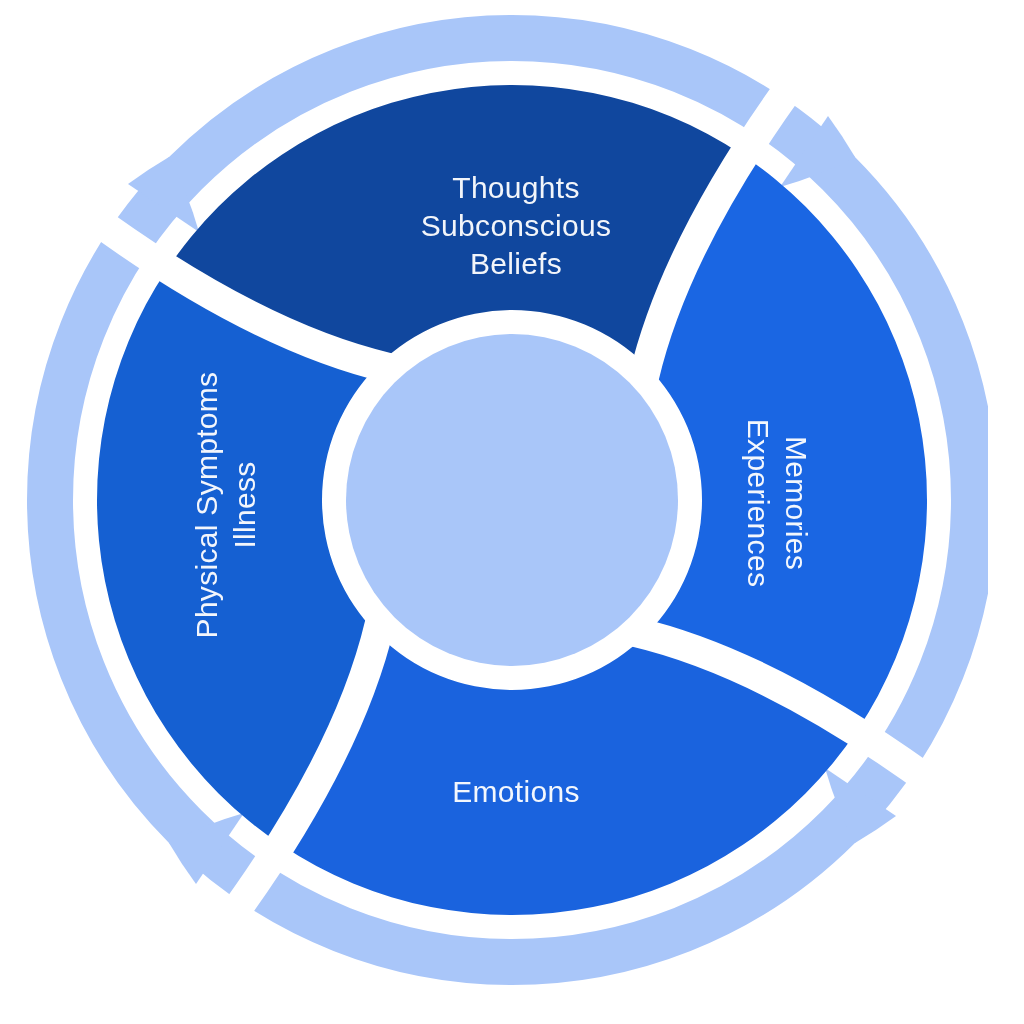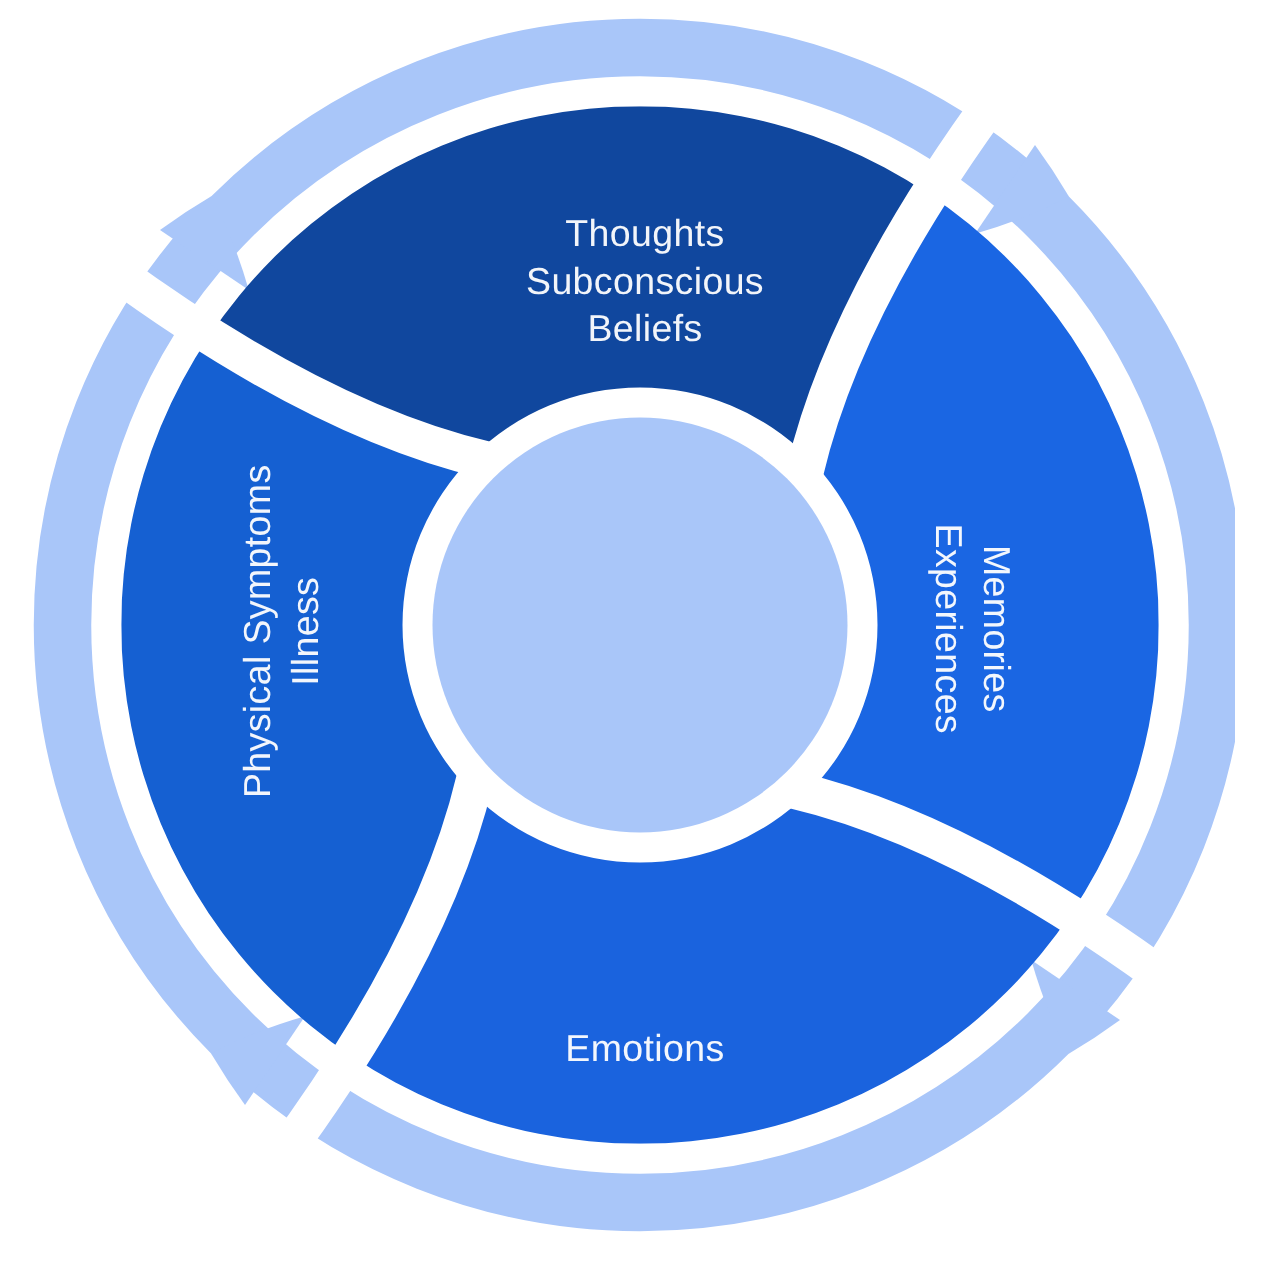--- a/index.html
+++ b/index.html
@@ -10,21 +10,21 @@
   }
   .stage svg{position:absolute;left:0;top:0;}
   .label{
     position:absolute;
     font-size:30px;line-height:38px;font-weight:400;
     text-align:center;color:#ffffff;opacity:.95;
     letter-spacing:.3px;white-space:nowrap;
   }
   .label-top{left:516px;top:226px;transform:translate(-50%,-50%);}
   .label-right{left:777px;top:503px;transform:translate(-50%,-50%) rotate(90deg);}
-  .label-bottom{left:516px;top:792px;transform:translate(-50%,-50%);margin-top:48px;}
+  .label-bottom{left:516px;top:792px;transform:translate(-50%,-50%);}
   .label-left{left:226px;top:505px;transform:translate(-50%,-50%) rotate(-90deg);}
 </style>
 </head>
 <body>
 
 <div class="stage">
 
   <svg width="1024" height="1024" viewBox="0 0 1024 1024">
     <defs>
       <clipPath id="donutClip">

